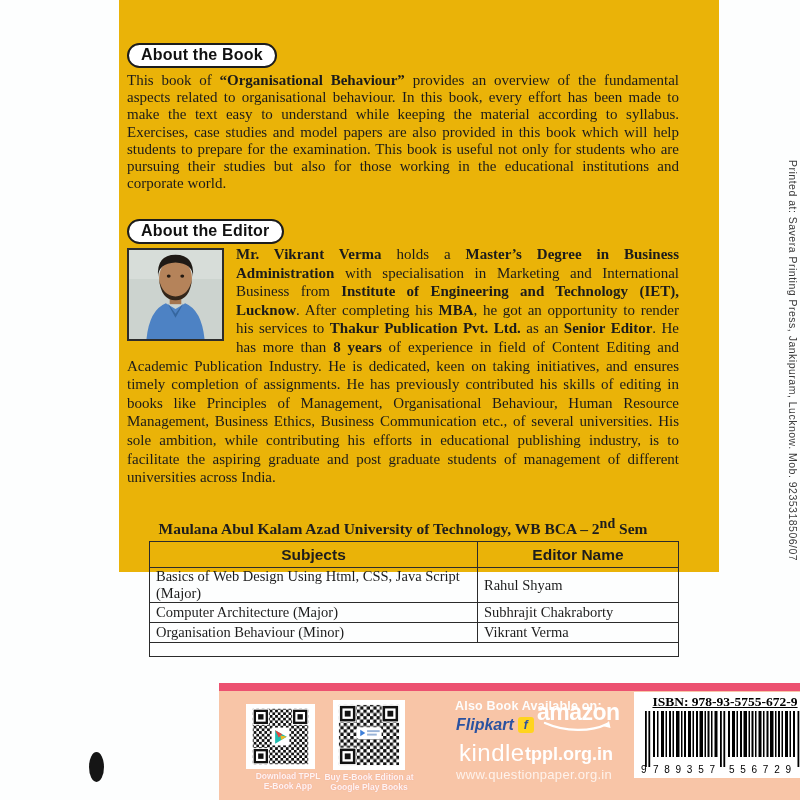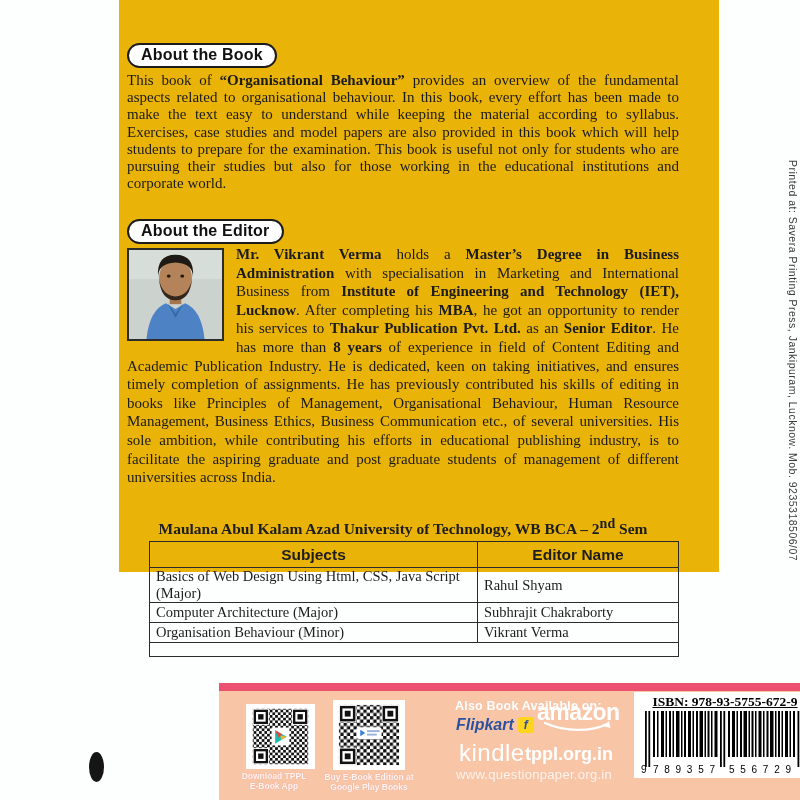--- a/index.html
+++ b/index.html
@@ -45,21 +45,21 @@
   .band { position:absolute; left:100px; top:683px; width:600px; height:117px; background:#f8c5a7; }
   .stripe { position:absolute; left:0; top:0; width:600px; height:8px; background:#ec5170; }
 
   .qr-box { position:absolute; background:#fff; padding:3px; }
   .qr-box svg { display:block; width:100%; height:100%; }
   .qr1 { left:27px; top:21px; width:69px; height:65px; }
   .qr2 { left:114px; top:17px; width:72px; height:70px; }
   .qr-label { position:absolute; width:110px; text-align:center;
               font:bold 8.5px/9.5px "Liberation Sans", sans-serif; color:rgba(255,255,255,.88);
               text-shadow:0 0 1px rgba(233,81,112,.35); }
-  .qr1-label { left:0; top:89px; }
+  .qr1-label { left:14px; top:89px; }
   .qr2-label { left:95px; top:90px; }
 
   .avail-head { position:absolute; left:236px; top:16px; width:150px; text-align:left;
                 font:bold 12.5px "Liberation Sans", sans-serif; color:#fdfdfd; letter-spacing:.2px; }
   .flipkart { position:absolute; left:237px; top:33px; display:flex; align-items:center; gap:4px; }
   .flipkart .fk-word { font:bold italic 16px "Liberation Sans", sans-serif; color:#2b52a0; }
   .fk-badge { width:16px; height:16px; background:#ffd41f; border-radius:3px; display:flex;
               align-items:center; justify-content:center;
               font:bold italic 12px "Liberation Sans", sans-serif; color:#2b52a0; }
   .amazon { position:absolute; left:318px; top:16px; font:bold 23px "Liberation Sans", sans-serif;

